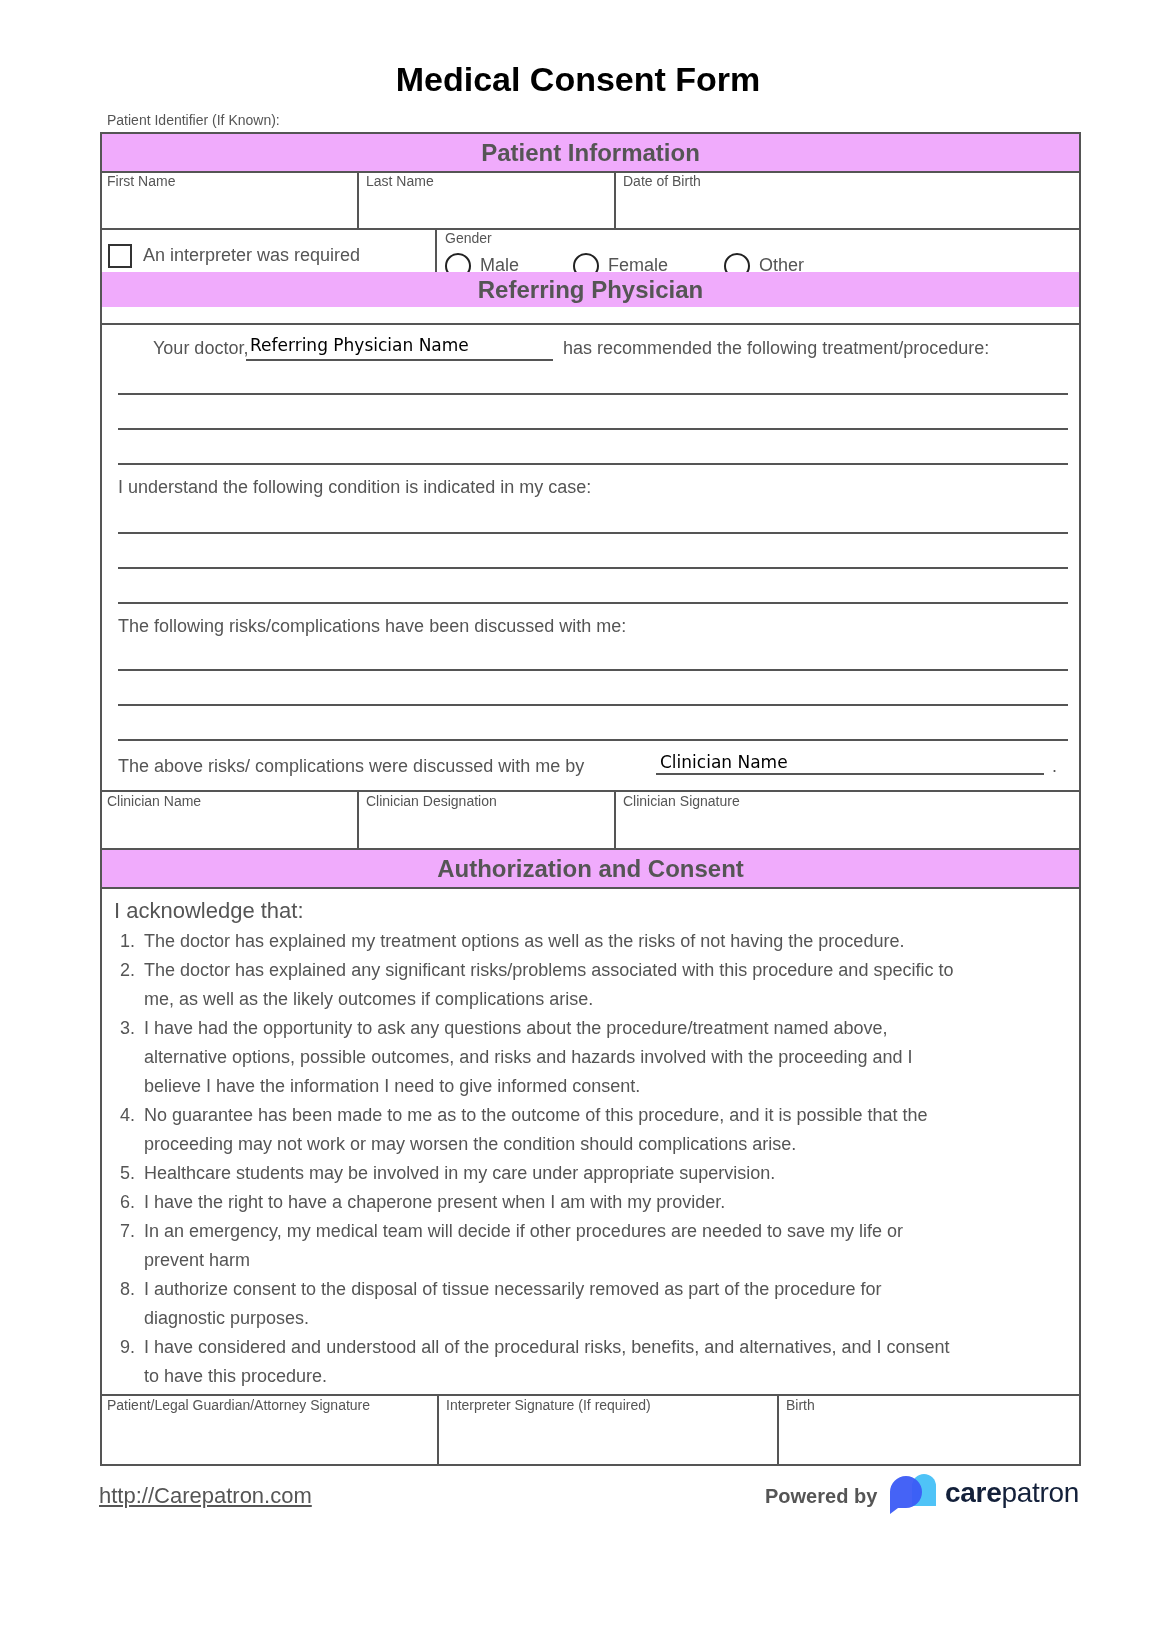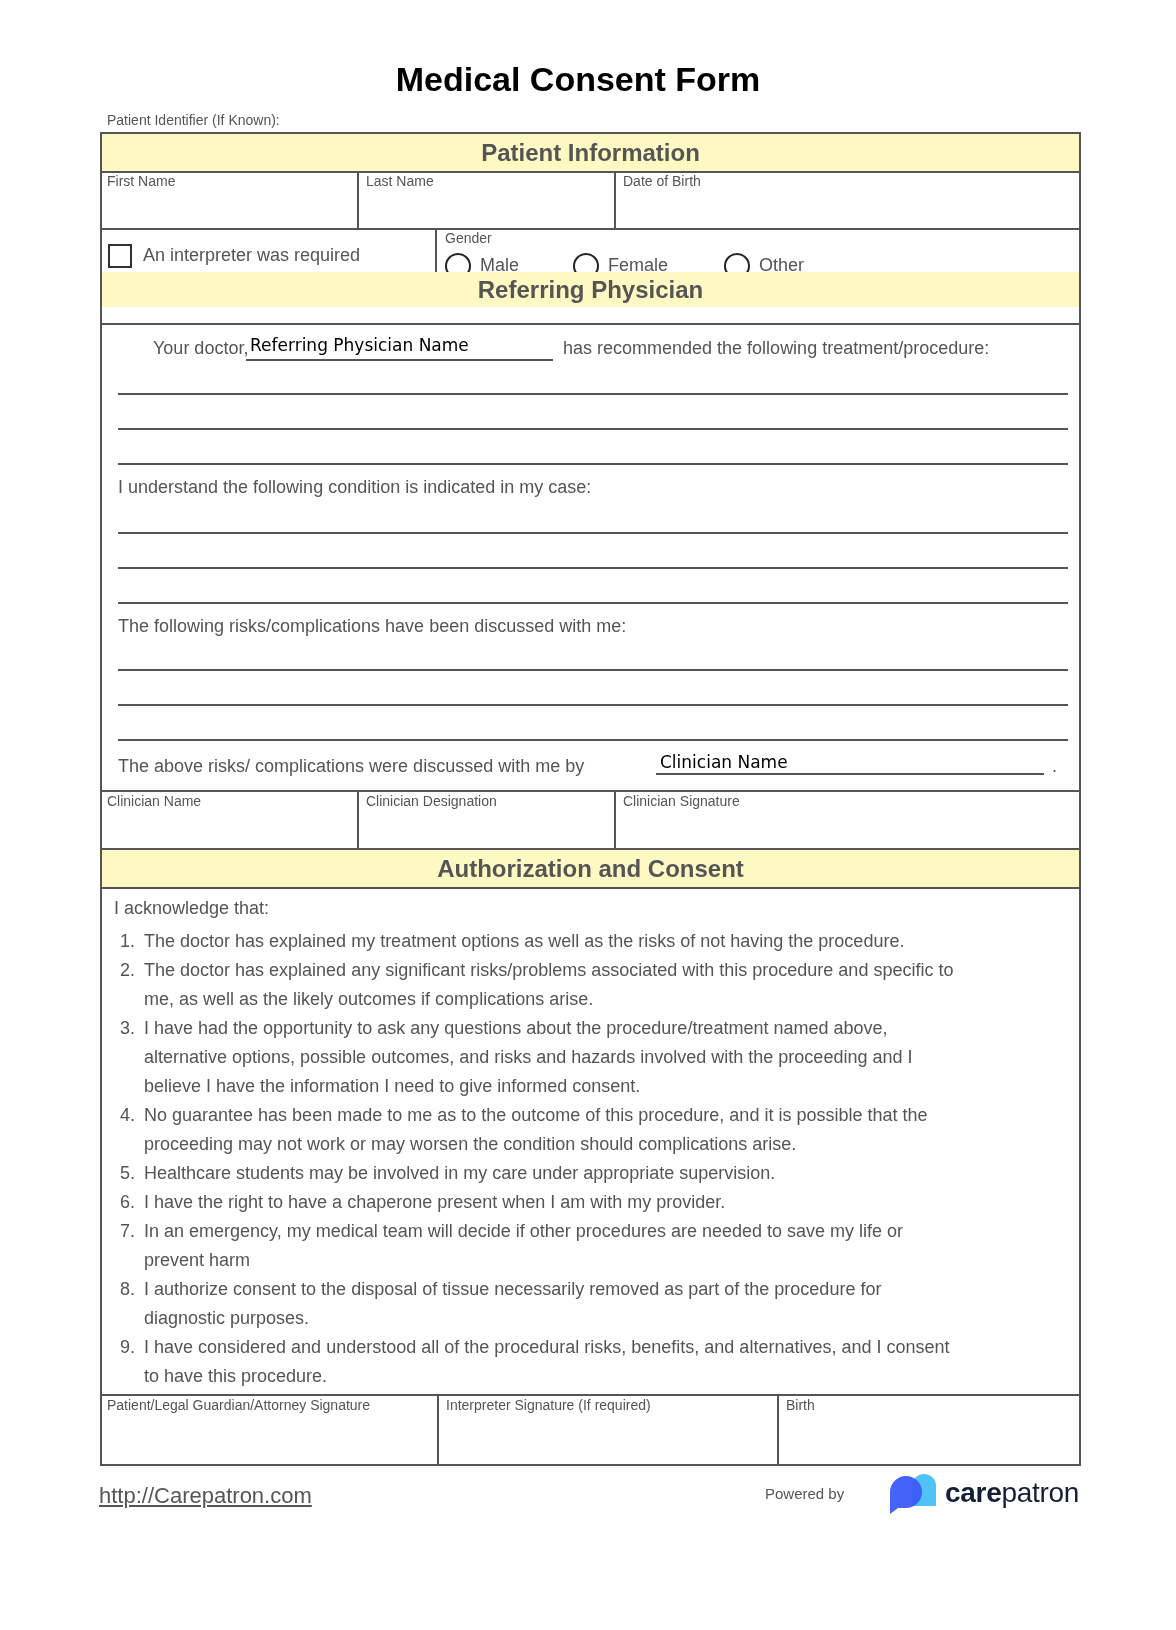--- a/index.html
+++ b/index.html
@@ -6,34 +6,34 @@
   body { width:1176px; height:1630px; position:relative; overflow:hidden;
          font-family:"Liberation Sans", sans-serif; color:#555; }
   .abs { position:absolute; }
   .title { left:0; width:1156px; top:58; text-align:center; font-weight:bold;
            font-size:34px; color:#000; top:60px; }
   .pid { left:107px; top:112px; font-size:14px; color:#555; }
   .frame { left:100px; top:132px; width:977px; height:1330px;
            border:2px solid #555; box-sizing:content-box; }
   .hline { position:absolute; left:100px; width:979px; height:2px; background:#555; }
   .vline { position:absolute; width:2px; background:#555; }
-  .secthead { position:absolute; left:102px; width:977px; background:#fef9c3;
+  .secthead { position:absolute; left:102px; width:977px; background:#f0abfc;
               text-align:center; font-weight:bold; font-size:24px; color:#555; }
   .celllabel { position:absolute; font-size:14px; color:#555; }
   .body-text { position:absolute; font-size:18px; color:#555; }
   .rule { position:absolute; height:2px; background:#555; }
   .handwrite { position:absolute; font-family:"DejaVu Sans", sans-serif; font-size:17px; color:#000; }
   .checkbox { position:absolute; width:24px; height:24px; border:2px solid #333; box-sizing:border-box; background:#fff; }
   .radio { position:absolute; width:26px; height:26px; border:2.5px solid #222; border-radius:50%; box-sizing:border-box; background:#fff; }
   .list { position:absolute; left:116px; top:898px; width:955px; font-size:18px; color:#555; line-height:29px; margin:0; padding:0; list-style:none; }
   .list li { position:relative; padding-left:28px; }
   .list li .num { position:absolute; left:4px; top:0; }
-  .intro { position:absolute; left:114px; top:898px; font-size:18px; color:#555; }
+  .intro { position:absolute; left:114px; top:898px; font-size:22px; color:#555; }
   .footer-link { left:99px; top:1483px; font-size:22px; color:#555; text-decoration:underline; }
-  .powered { left:765px; top:1485px; font-size:15px; color:#555; }
+  .powered { left:765px; top:1485px; font-size:20px; color:#555;font-weight:bold; }
   .logo-text { left:945px; top:1477px; font-size:28px; color:#13203a; letter-spacing:-0.3px; }
   .logo-text b { font-weight:bold; }
 </style>
 </head>
 <body>
 
 <div class="abs title">Medical Consent Form</div>
 <div class="abs pid">Patient Identifier (If Known):</div>
 
 <div class="abs frame"></div>

